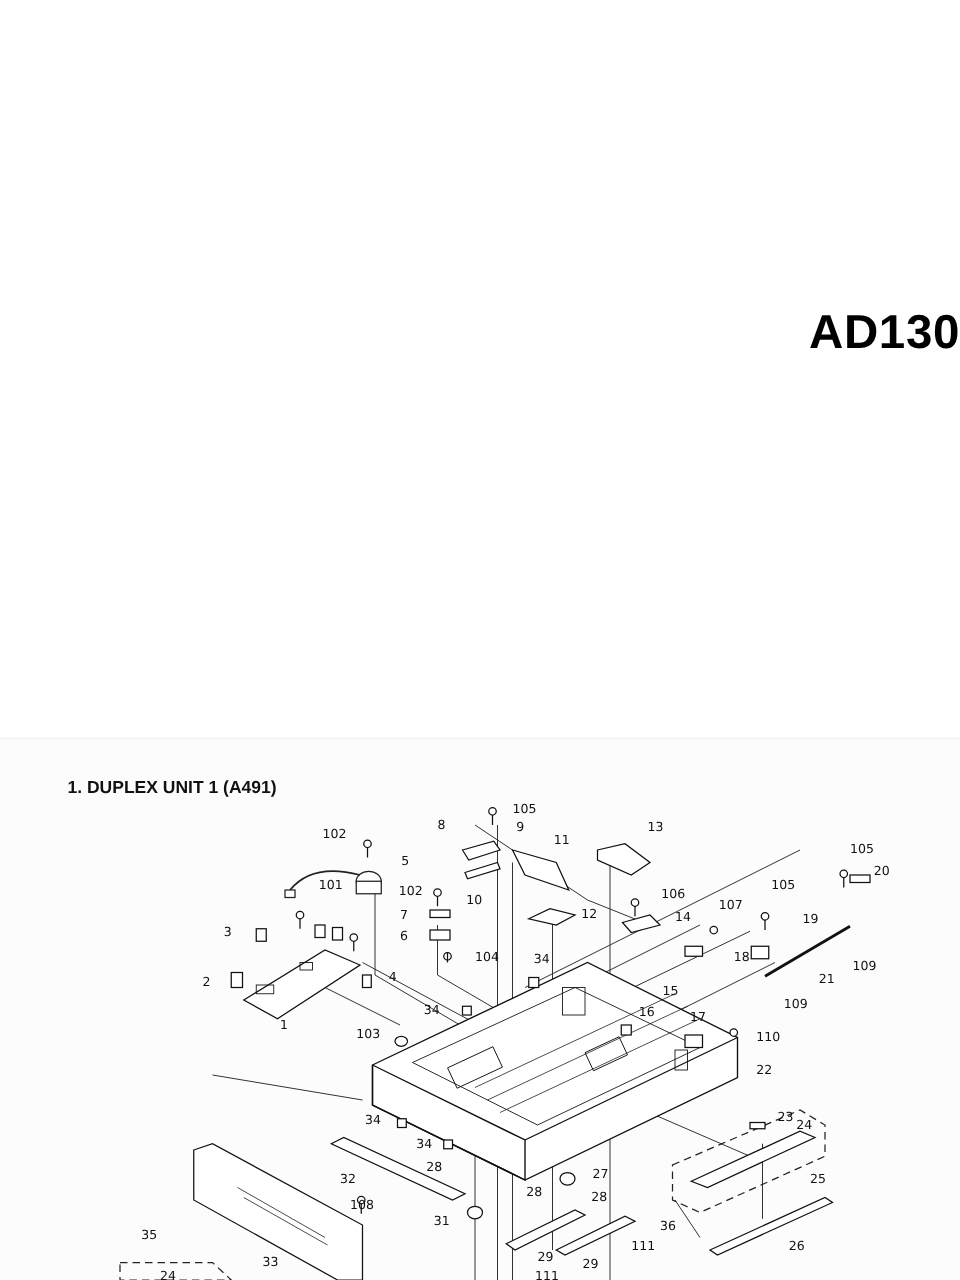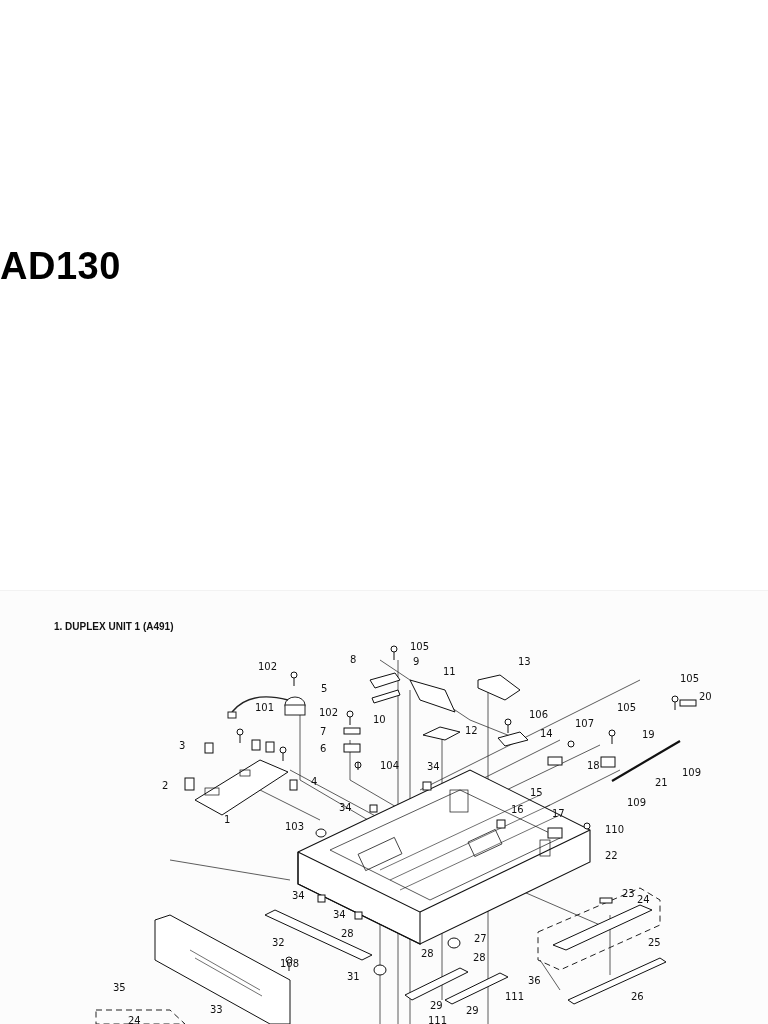--- a/index.html
+++ b/index.html
@@ -1,24 +1,24 @@
 <!DOCTYPE html>
 <html><head>
   <meta charset="utf-8">
   <style>
     html, body { margin: 0; padding: 0; background: #ffffff; }
     body { width: 768px; height: 1024px; position: relative; overflow: hidden;
            font-family: "Liberation Sans", sans-serif; color: #000; }
     .page1 { position: absolute; left: 0; top: 0; width: 768px; height: 590px; background: #ffffff; }
-    .title-block { position: absolute; left: 0; top: 244px; width: 768px; text-align: left; }
+    .title-block { position: absolute; left: 0; top: 244px; width: 768px; text-align: right; }
     .title-line { font-family: "Liberation Sans", sans-serif; font-weight: bold; font-size: 38px;
                   line-height: 45px; letter-spacing: 0.5px; color: #000; }
     .page2 { position: absolute; left: 0; top: 590px; width: 768px; height: 434px; background: #fcfcfc;
              border-top: 1px solid #f2f2f2; }
-    .section-heading { position: absolute; left: 54px; top: 30px; font-weight: bold; font-size: 10px;
+    .section-heading { position: absolute; left: 54px; top: 30px; font-weight: bold; font-size: 14px;
                        color: #111; font-family: "Liberation Sans", sans-serif; }
     svg.diagram { position: absolute; left: 0; top: 0; }
     .lbl { font-family: "DejaVu Sans", sans-serif; font-size: 10px; fill: #111; }
   </style>
 </head>
 <body>
 
 <div class="page1">
   <div class="title-block">
     <div class="title-line">AD130</div>

